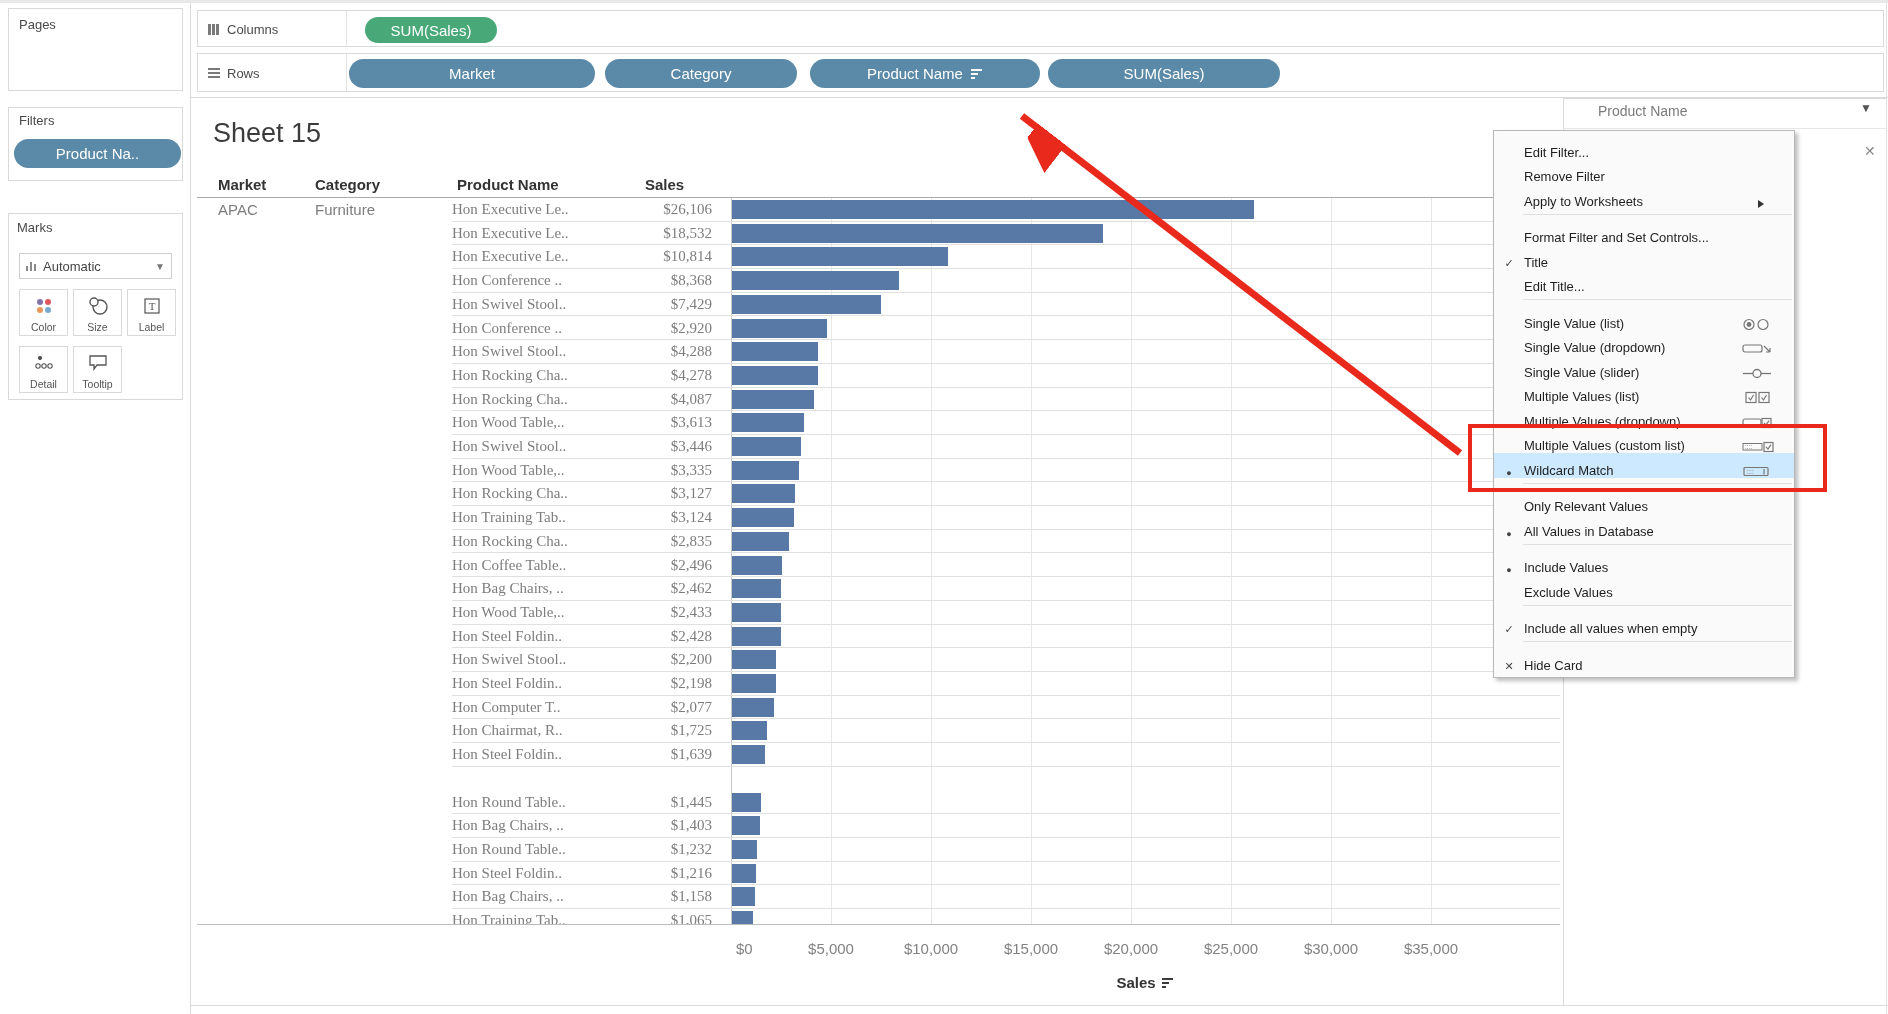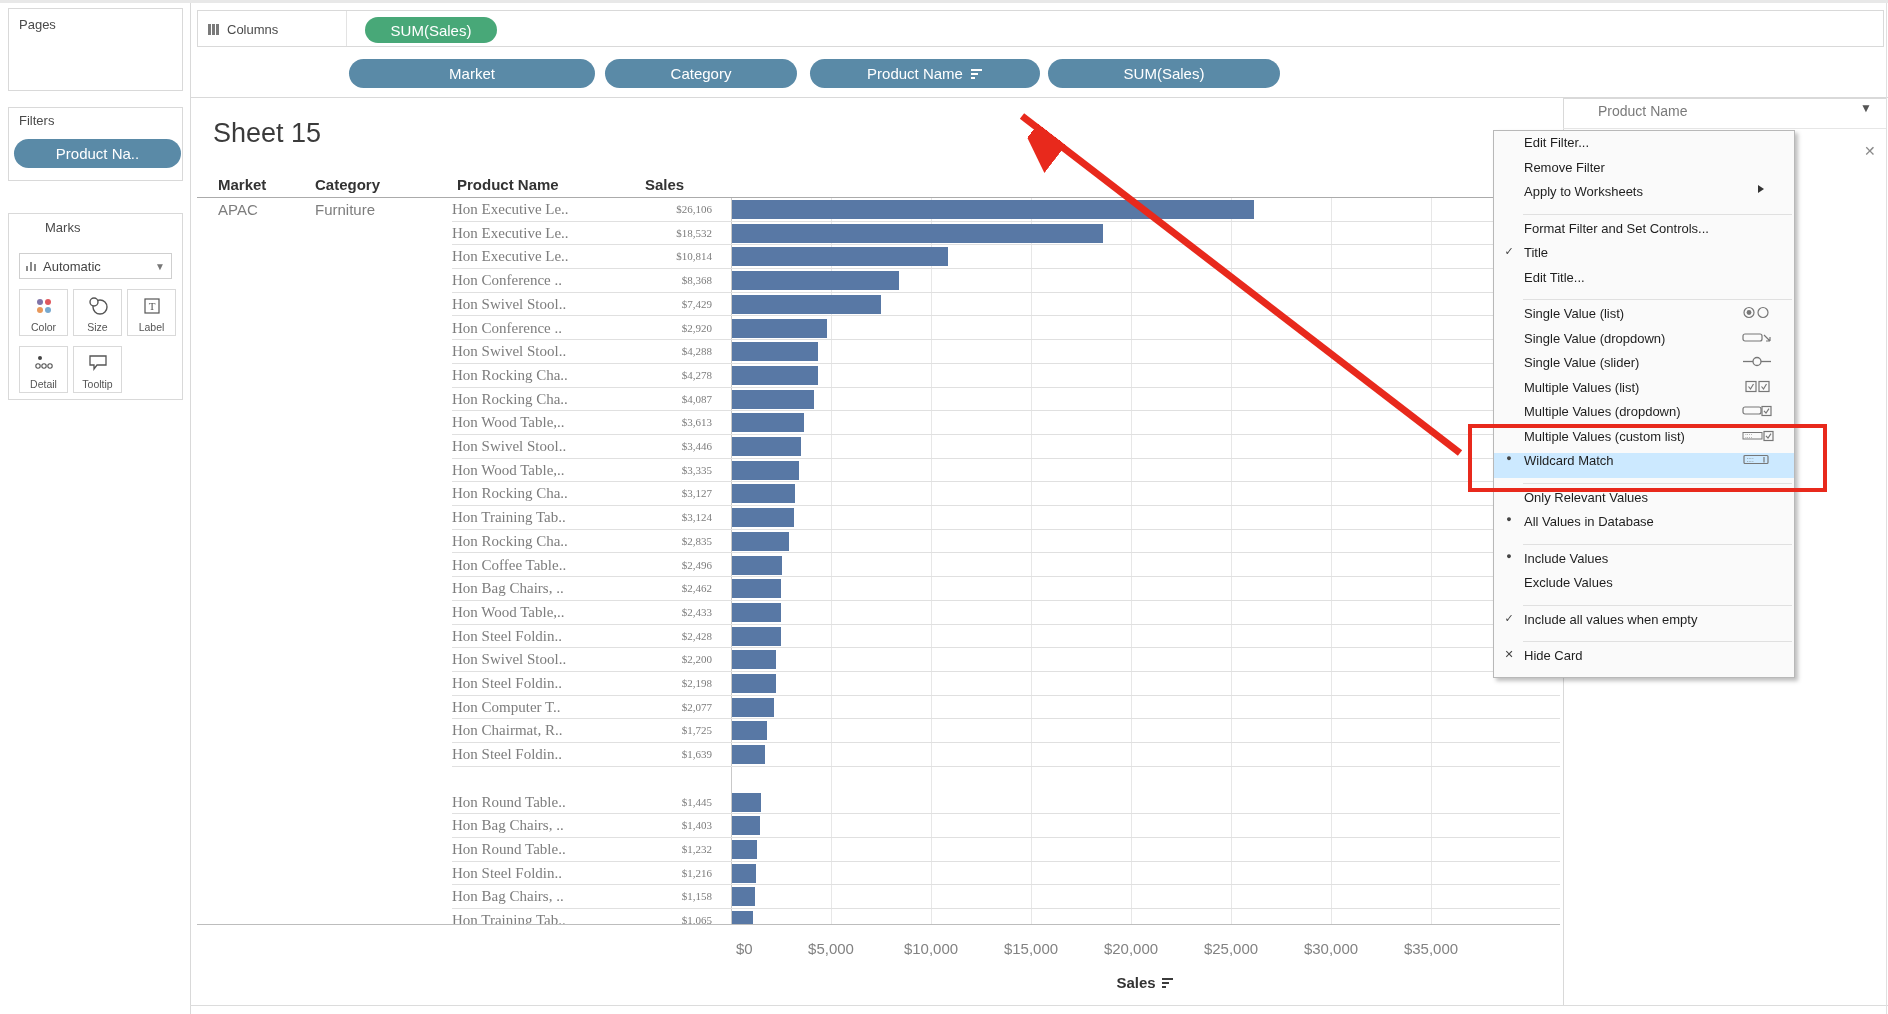--- a/index.html
+++ b/index.html
@@ -51,37 +51,37 @@
   .hline { position:absolute; height:1px; background:#ababab; }
   .vline { position:absolute; width:1px; background:#d9d9d9; }
   .body-text { position:absolute; font-size:15px; color:#7d7d7d; }
 
   #rowsClip { position:absolute; left:197px; top:198px; width:1363px; height:727px; overflow:hidden;
               border-bottom:1px solid #bdbdbd;font-family:Liberation Serif, serif; }
   .gridline { position:absolute; top:0; bottom:0; width:1px; background:#e7e7e7; }
   .axisline { position:absolute; top:0; bottom:0; width:1px; background:#c9c9c9; left:534px; }
   .trow { position:absolute; left:0; right:0; height:23.7px; }
   .trow .pname { position:absolute; left:255px; top:0; line-height:23.7px; font-size:15px; color:#7d7d7d; white-space:nowrap; }
-  .trow .psales { position:absolute; left:355px; width:160px; top:0; line-height:23.7px; font-size:11px; color:#7d7d7d; text-align:right; }
+  .trow .psales { position:absolute; left:355px; width:160px; top:0; line-height:23.7px; font-size:15px; color:#7d7d7d; text-align:right; }
   .trow .rsep { position:absolute; left:255px; right:0; bottom:0; height:1px; background:#e0e0e0; }
   .trow .bar { position:absolute; left:535px; top:2px; height:19px; background:#5878a5; }
 
   .tick { position:absolute; top:940px; font-size:15px; color:#828282; }
   .axis-label { position:absolute; top:974px; left:1085px; width:120px; text-align:center; font-size:15px;
                 font-weight:bold; color:#333; display:flex; align-items:center; justify-content:center; gap:6px; }
 
   
   .fc-title { position:absolute; left:1598px; top:103px; font-size:14px; color:#7a7a7a; }
   .fc-caret { position:absolute; left:1860px; top:101px; font-size:12px; color:#555; }
   .fc-close { position:absolute; left:1864px; top:143px; font-size:14px; color:#8a8a8a; }
 
   
   #menu { position:absolute; left:1493px; top:130px; width:302px; background:#fafafa;
           border:1px solid #b8b8b8; box-shadow:3px 3px 4px rgba(0,0,0,.25); padding:4px 0; z-index:30; }
-  .mi { position:relative; height:24.5px; display:flex; align-items:flex-start; font-size:13px; color:#1e1e1e; }
+  .mi { position:relative; height:24.5px; display:flex; align-items:flex-end; font-size:13px; color:#1e1e1e; }
   .mi .gut { width:30px; text-align:center; font-size:11px; color:#444; flex:0 0 30px; }
   .mi .gut.bullet { font-size:9px; }
   .mi .mlabel { flex:1; white-space:nowrap; }
   .mi .ricon { flex:0 0 56px; display:flex; justify-content:flex-start; padding-left:4px; align-items:center; color:#666; }
   .mi.hl { background:#cce9ff; }
   .msep { height:1px; background:#e0e0e0; margin:5px 2px 6px 29px; }
 
   
   #redRect { position:absolute; left:1468px; top:424px; width:359px; height:68px;
              border:4px solid #e8291c; z-index:50; }
@@ -100,21 +100,21 @@
   </div>
 
   <div class="card" style="left:8px; top:107px; width:175px; height:74px;">
     <span class="card-label" style="left:10px; top:5px;">Filters</span>
     <div class="pill blue" style="left:5px; top:31px; width:167px; height:29px;">
       <span>Product Na..</span>
     </div>
   </div>
 
   <div class="card" style="left:8px; top:213px; width:175px; height:187px;">
-    <span class="card-label" style="left:8px; top:6px;margin-left:28px;">Marks</span>
+    <span class="card-label" style="left:8px; top:6px;">Marks</span>
     <div class="dropdown-box" style="left:10px; top:39px; width:153px; height:26px;">
       <span class="mini-bars">
           <i></i>
           <i></i>
           <i></i>
         </span>
       <span style="flex:1;">Automatic</span>
       <span class="caret">▼</span>
     </div>
 
@@ -174,20 +174,29 @@
 
   <div class="vline" style="left:190px; top:3px; height:1011px;"></div>
 
   <div class="shelf" style="left:197px; top:10px; width:1687px; height:37px;">
     <span class="cols-icon" style="position:absolute; left:10px; top:13px;">
         <i></i>
         <i></i>
         <i></i>
       </span>
     <span class="shelf-label" style="left:29px; top:11px;">Columns</span>
+    <div class="shelf-divider" style="left:148px;"></div>
+  </div>
+  <div class="shelf" style="left:197px; top:53px; width:1687px; height:39px;">
+    <span class="rows-icon" style="position:absolute; left:10px; top:14px;">
+        <i></i>
+        <i></i>
+        <i></i>
+      </span>
+    <span class="shelf-label" style="left:29px; top:12px;">Rows</span>
     <div class="shelf-divider" style="left:148px;"></div>
   </div>
   <div id="columnsPills">
     <div class="pill green" style="left: 365px; top: 17px; width: 132px; height: 26px;">
       <span>SUM(Sales)</span>
     </div>
   </div>
   <div id="rowsPills">
     <div class="pill blue" style="left: 349px; top: 59px; width: 246px; height: 29px;">
       <span>Market</span>

